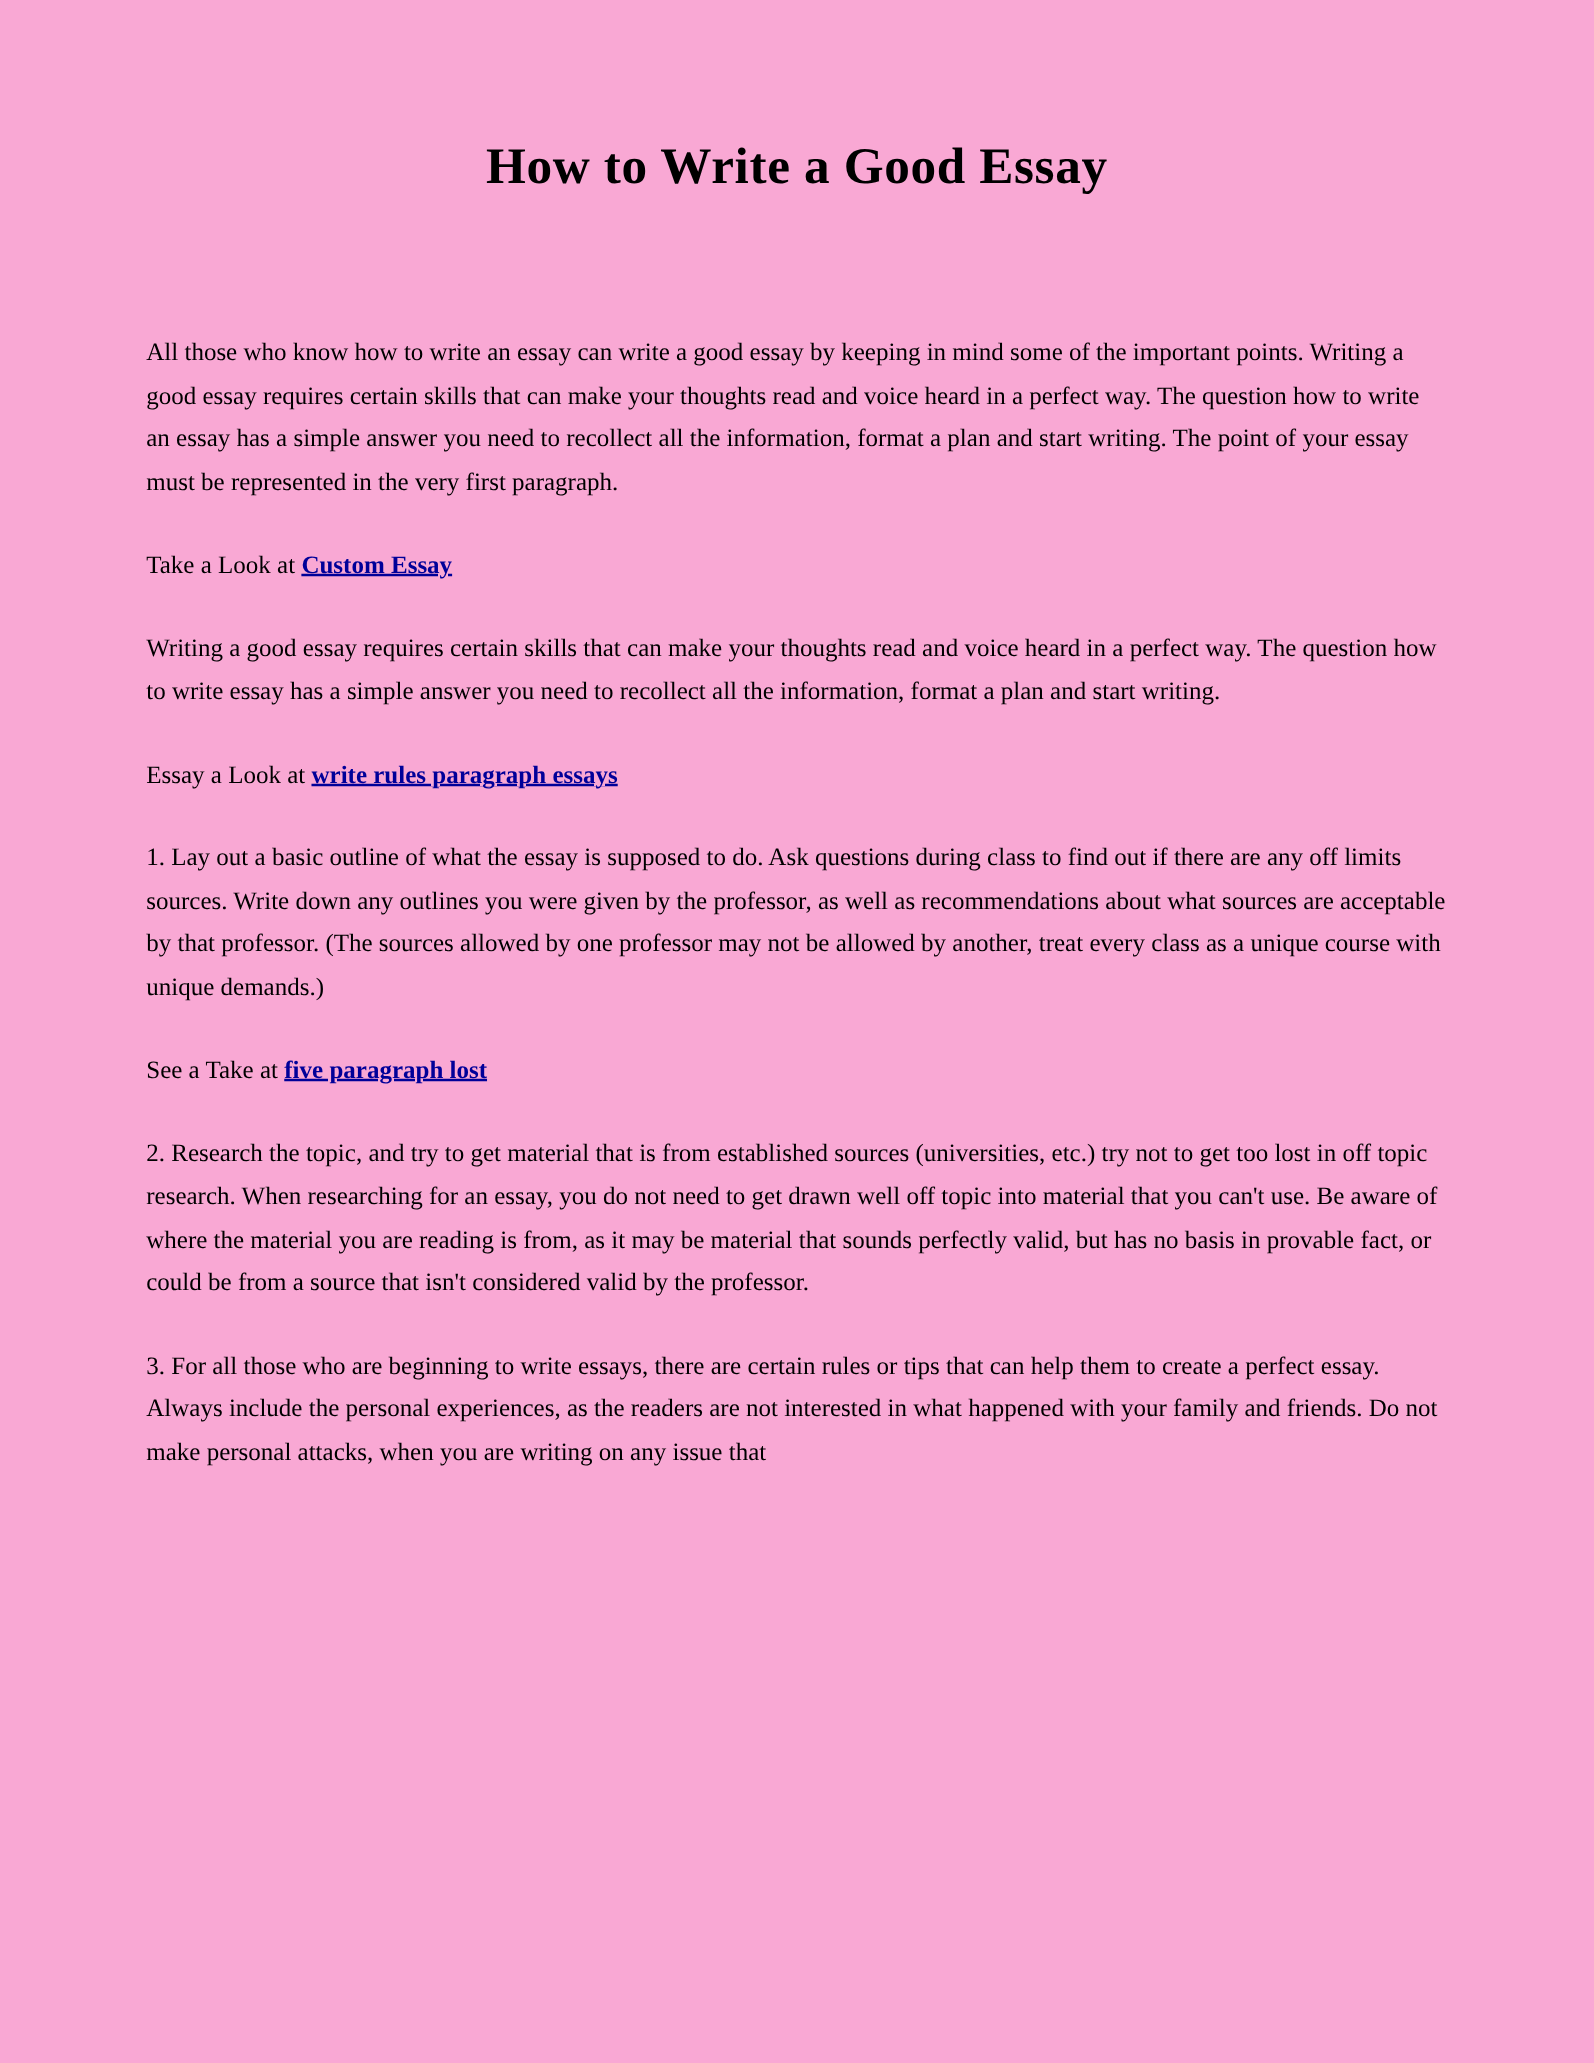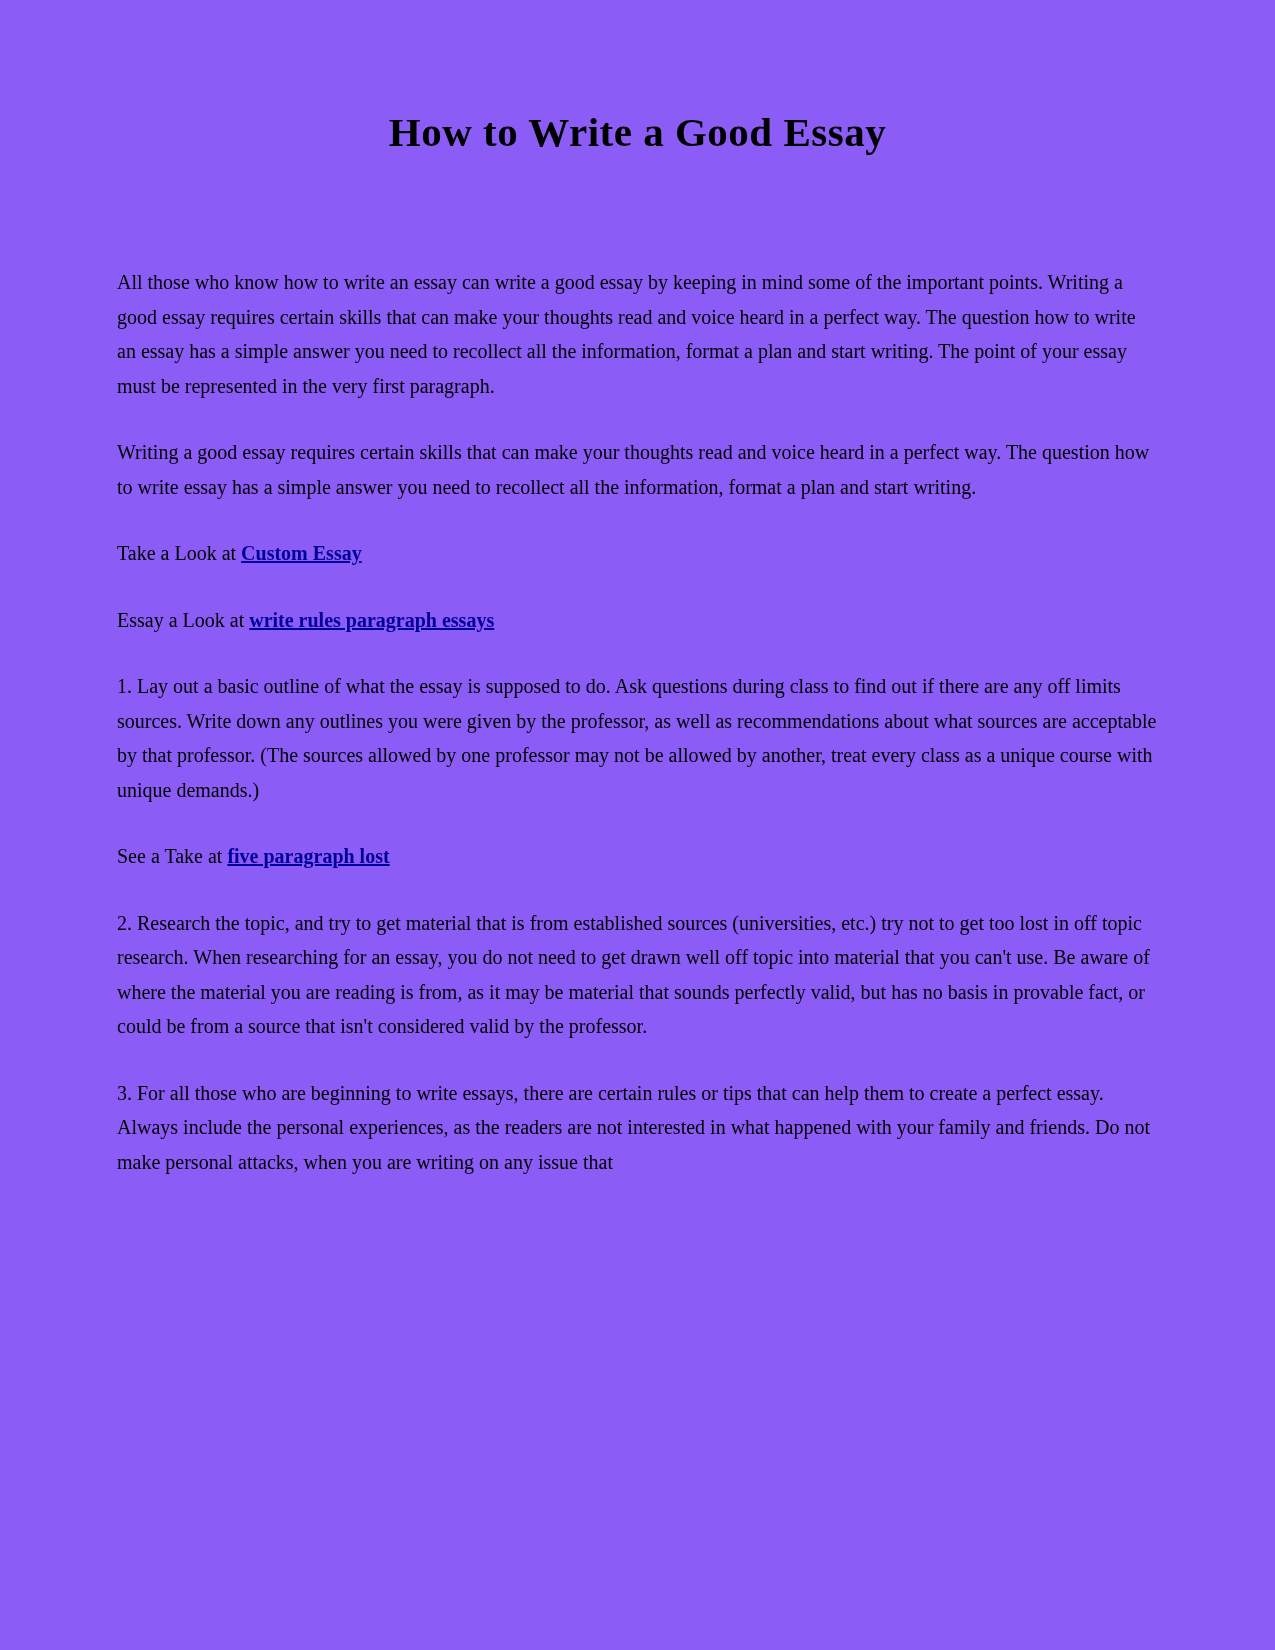--- a/index.html
+++ b/index.html
@@ -5,21 +5,21 @@
   html, body {
     margin: 0;
     padding: 0;
     background: #ffffff;
   }
   .page {
     position: relative;
     width: 1275px;
     height: 1650px;
     margin: 0 auto;
-    background: #8b5cf6;
+    background: #f9a8d4;
     box-sizing: border-box;
     padding: 108px 117px 0 117px;
     overflow: hidden;
     font-family: "Liberation Serif", "DejaVu Serif", serif;
     color: #000000;
   }
   .doc-title {
     margin: 0 0 108px 0;
     text-align: center;
     font-size: 41px;
@@ -44,23 +44,23 @@
 </style>
 </head>
 <body>
 
 <div class="page">
 
   <h1 class="doc-title">How to Write a Good Essay</h1>
 
   <p class="para">All those who know how to write an essay can write a good essay by keeping in mind some of the important points. Writing a good essay requires certain skills that can make your thoughts read and voice heard in a perfect way. The question how to write an essay has a simple answer you need to recollect all the information, format a plan and start writing. The point of your essay must be represented in the very first paragraph.</p>
 
+  <p class="para"><span>Take a Look at </span><a class="doc-link" style="color:#000099;">Custom Essay</a></p>
+
   <p class="para">Writing a good essay requires certain skills that can make your thoughts read and voice heard in a perfect way. The question how to write essay has a simple answer you need to recollect all the information, format a plan and start writing.</p>
-
-  <p class="para"><span>Take a Look at </span><a class="doc-link" style="color:#000099;">Custom Essay</a></p>
 
   <p class="para"><span>Essay a Look at </span><a class="doc-link" style="color:#000099;">write rules paragraph essays</a></p>
 
   <p class="para">1. Lay out a basic outline of what the essay is supposed to do. Ask questions during class to find out if there are any off limits sources. Write down any outlines you were given by the professor, as well as recommendations about what sources are acceptable by that professor. (The sources allowed by one professor may not be allowed by another, treat every class as a unique course with unique demands.)</p>
 
   <p class="para"><span>See a Take at </span><a class="doc-link" style="color:#000099;">five paragraph lost</a></p>
 
   <p class="para">2. Research the topic, and try to get material that is from established sources (universities, etc.) try not to get too lost in off topic research. When researching for an essay, you do not need to get drawn well off topic into material that you can't use. Be aware of where the material you are reading is from, as it may be material that sounds perfectly valid, but has no basis in provable fact, or could be from a source that isn't considered valid by the professor.</p>
 
   <p class="para">3. For all those who are beginning to write essays, there are certain rules or tips that can help them to create a perfect essay. Always include the personal experiences, as the readers are not interested in what happened with your family and friends. Do not make personal attacks, when you are writing on any issue that</p>

